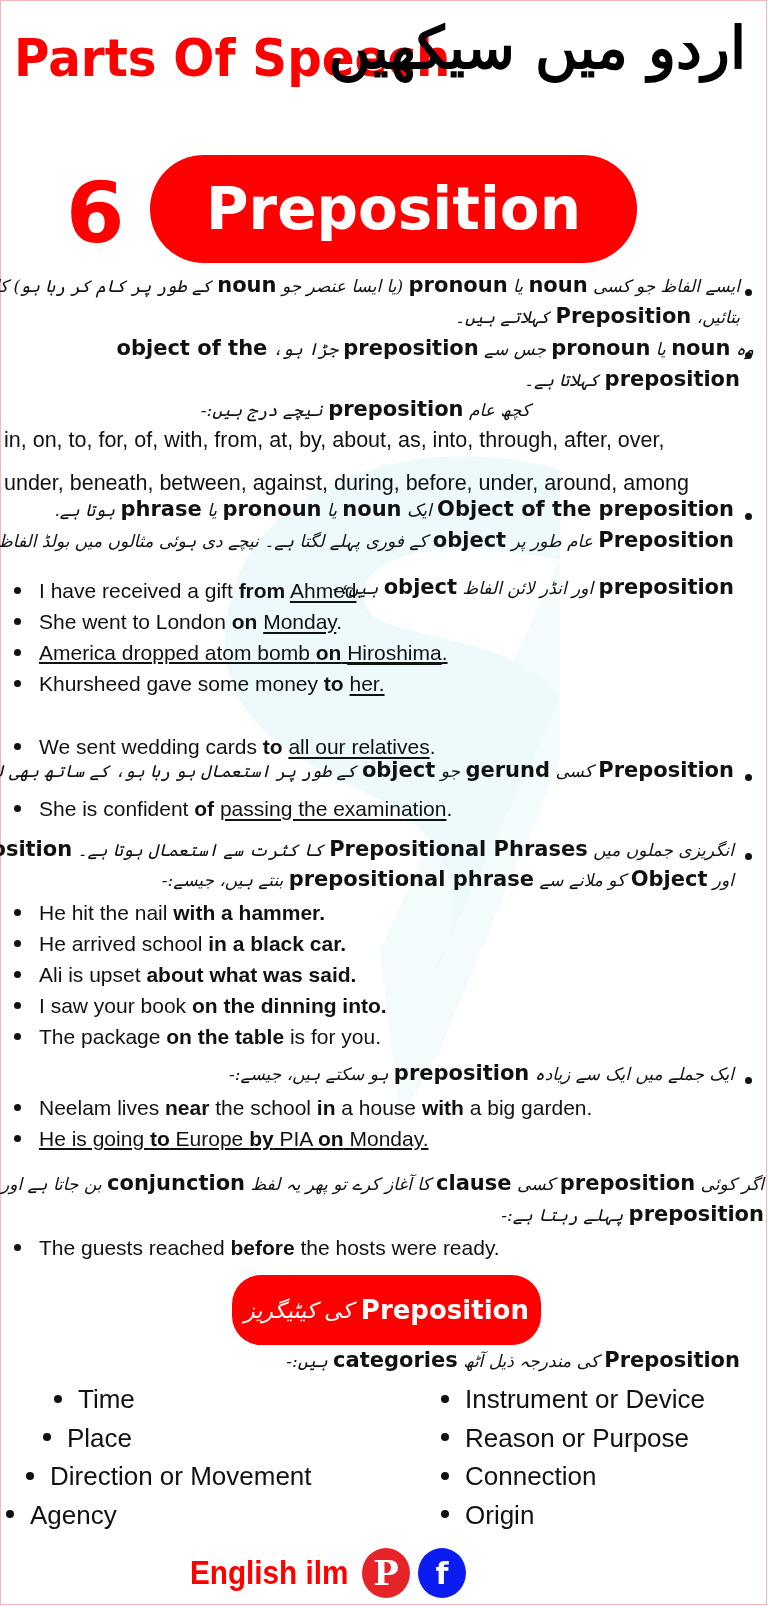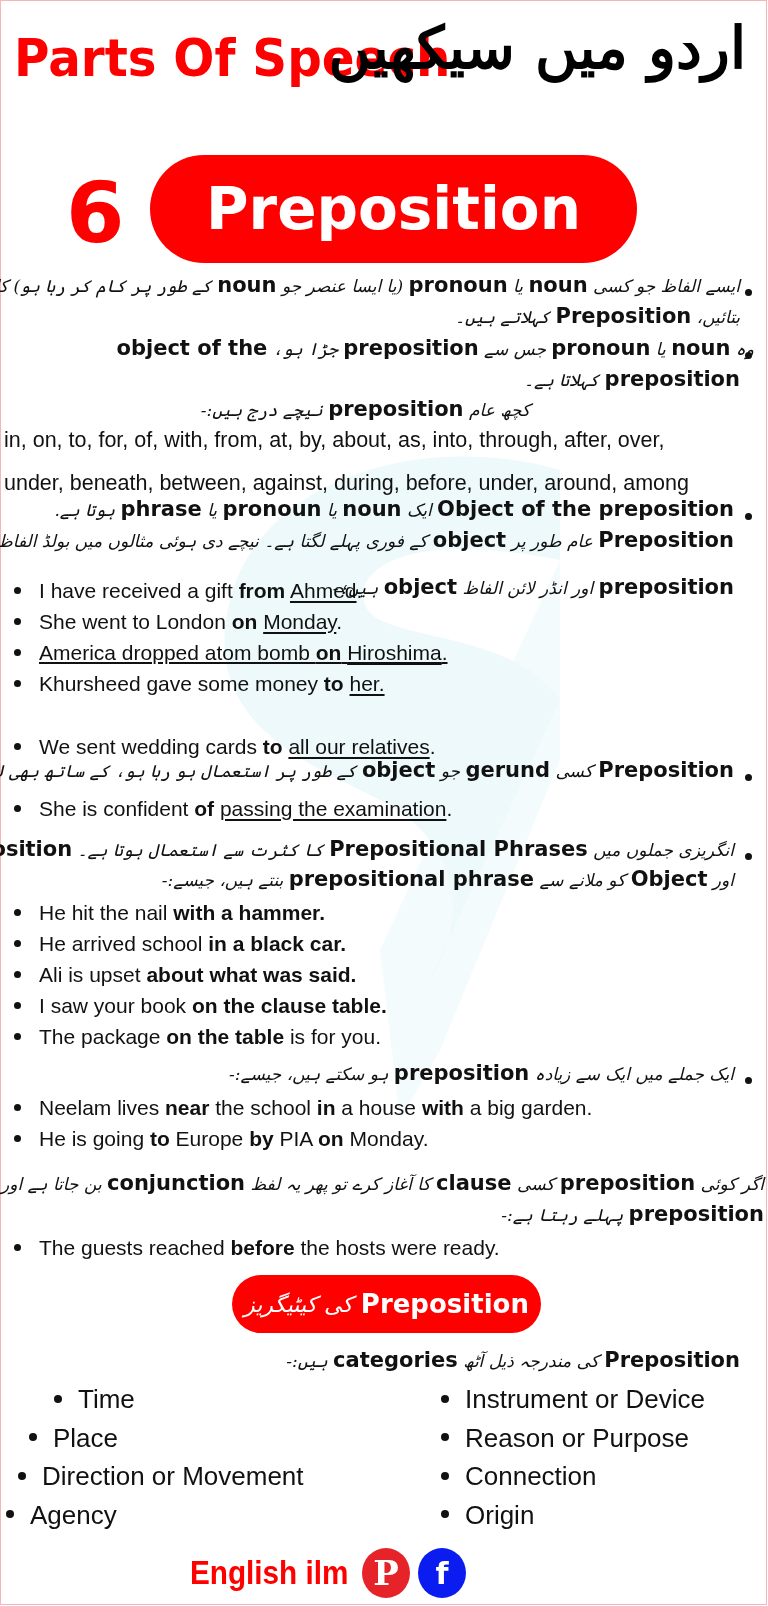--- a/index.html
+++ b/index.html
@@ -47,21 +47,21 @@
 
     
     .ex { left: 10px; font-size: 21px; font-family: "Liberation Sans", sans-serif; line-height: 30px; color: #111; }
     .ex .dot { display: inline-block; width: 7px; height: 7px; border-radius: 50%; background: #111; margin: 0 18px 4px 4px; vertical-align: middle; }
     .ex b { font-weight: bold; text-align: center; }
     .ex u { text-decoration: underline; text-underline-offset: 3px; }
 
     .prep-list { left: 4px; font-size: 21.5px; font-family: "Liberation Sans", sans-serif; line-height: 31px; }
 
     .pill-cat {
-      left: 232px; top: 1275px; width: 309px; height: 58px; background: #ff0000; border-radius: 29px;
+      left: 232px; top: 1275px; width: 309px; height: 70px; background: #ff0000; border-radius: 29px;
       display: flex; align-items: center; justify-content: center; gap: 8px;
     }
     .pill-cat .en { color: #fff; font-size: 26px; font-weight: bold; font-family: "DejaVu Sans", sans-serif; }
     .pill-cat .urx { color: #fff; font-size: 22px; font-family: "DejaVu Serif", serif; font-style: italic; direction: rtl; }
 
     .cat { font-size: 26px; font-family: "Liberation Sans", sans-serif; line-height: 38px; color: #111; }
     .cat .dot { display: inline-block; width: 8px; height: 8px; border-radius: 50%; background: #111; margin: 0 16px 5px 4px; vertical-align: middle; }
 
     .footer { left: 190px; top: 1548px; display: flex; align-items: center; gap: 8px; }
     .footer .brand { color: #ff0000; font-size: 33px; font-weight: bold; font-family: "Liberation Sans", sans-serif; transform: scaleX(0.9); transform-origin: left center; margin-right: -12px; }
@@ -120,48 +120,48 @@
   </div>
 
 <div class="abs rtl line" style="right:34px; top:834px;"><span class="ur">انگریزی جملوں میں </span><span class="en-b">Prepositional Phrases</span><span class="ur"> کا کثرت سے استعمال ہوتا ہے۔ </span><span class="en-b">Preposition</span></div>
 <div class="abs" style="right:16px; top:846px;"><span class="bullet-dot"></span></div>
 <div class="abs rtl line" style="right:34px; top:864px;"><span class="ur">اور </span><span class="en-b">Object</span><span class="ur"> کو ملانے سے </span><span class="en-b">prepositional phrase</span><span class="ur"> بنتے ہیں، جیسے:-</span></div>
 
 <div id="ex-phrases">
     <div class="abs ex" style="top: 898px;"><span class="dot"></span>He hit the nail <b>with a hammer.</b></div>
     <div class="abs ex" style="top: 929px;"><span class="dot"></span>He arrived school <b>in a black car.</b></div>
     <div class="abs ex" style="top: 960px;"><span class="dot"></span>Ali is upset <b>about what was said.</b></div>
-    <div class="abs ex" style="top: 991px;"><span class="dot"></span>I saw your book <b>on the clause table.</b></div>
+    <div class="abs ex" style="top: 991px;"><span class="dot"></span>I saw your book <b>on the dinning into.</b></div>
     <div class="abs ex" style="top: 1022px;"><span class="dot"></span>The package <b>on the table</b> is for you.</div>
   </div>
 
 <div class="abs rtl line" style="right:34px; top:1058px;"><span class="ur">ایک جملے میں ایک سے زیادہ </span><span class="en-b">preposition</span><span class="ur"> ہو سکتے ہیں، جیسے:-</span></div>
 <div class="abs" style="right:16px; top:1070px;"><span class="bullet-dot"></span></div>
 <div id="ex-multiple">
     <div class="abs ex" style="top: 1093px;"><span class="dot"></span><span>Neelam lives </span><b>near</b><span> the school </span><b>in</b><span> a house </span><b>with</b><span> a big garden.</span></div>
-    <div class="abs ex" style="top: 1124px;"><span class="dot"></span><span>He is going </span><b>to</b><span> Europe </span><b>by</b><span> PIA </span><b>on</b><span> Monday.</span></div>
+    <div class="abs ex" style="top: 1124px; text-decoration: underline;"><span class="dot"></span><span>He is going </span><b>to</b><span> Europe </span><b>by</b><span> PIA </span><b>on</b><span> Monday.</span></div>
   </div>
 
 <div class="abs rtl line" style="right:4px; top:1168px;"><span class="ur">اگر کوئی </span><span class="en-b">preposition</span><span class="ur"> کسی </span><span class="en-b">clause</span><span class="ur"> کا آغاز کرے تو پھر یہ لفظ </span><span class="en-b">conjunction</span><span class="ur"> بن جاتا ہے اور پھر یہ</span></div>
 <div class="abs rtl line" style="right:4px; top:1199px;"><span class="en-b">preposition</span><span class="ur"> پہلے رہتا ہے:-</span></div>
 <div id="ex-conj">
     <div class="abs ex" style="top: 1233px;"><span class="dot"></span>The guests reached <b>before</b> the hosts were ready.</div>
   </div>
 
 <div class="abs pill-cat">
   <span class="urx">کی کیٹیگریز</span>
   <span class="en">Preposition</span>
 </div>
 
 <div class="abs rtl line" style="right:28px; top:1345px;"><span class="en-b">Preposition</span><span class="ur"> کی مندرجہ ذیل آٹھ </span><span class="en-b">categories</span><span class="ur"> ہیں:-</span></div>
 
 <div id="cats">
     <div class="abs cat" style="left: 2px; top: 1380px; padding-left: 48px;"><span class="dot"></span>Time</div>
-    <div class="abs cat" style="left: 2px; top: 1418.5px; padding-left: 23px;"><span class="dot"></span>Place</div>
-    <div class="abs cat" style="left: 2px; top: 1457px; padding-left: 12px;"><span class="dot"></span>Direction or Movement</div>
+    <div class="abs cat" style="left: 16px; top: 1418.5px; padding-left: 23px;"><span class="dot"></span>Place</div>
+    <div class="abs cat" style="left: 10px; top: 1457px; padding-left: 12px;"><span class="dot"></span>Direction or Movement</div>
     <div class="abs cat" style="left: 2px; top: 1495.5px;"><span class="dot"></span>Agency</div>
     <div class="abs cat" style="left: 437px; top: 1380px;"><span class="dot"></span>Instrument or Device</div>
     <div class="abs cat" style="left: 437px; top: 1418.5px;"><span class="dot"></span>Reason or Purpose</div>
     <div class="abs cat" style="left: 437px; top: 1457px;"><span class="dot"></span>Connection</div>
     <div class="abs cat" style="left: 437px; top: 1495.5px;"><span class="dot"></span>Origin</div>
   </div>
 
 <div class="abs footer">
   <span class="brand">English ilm</span>
   <span class="social pin">P</span>

